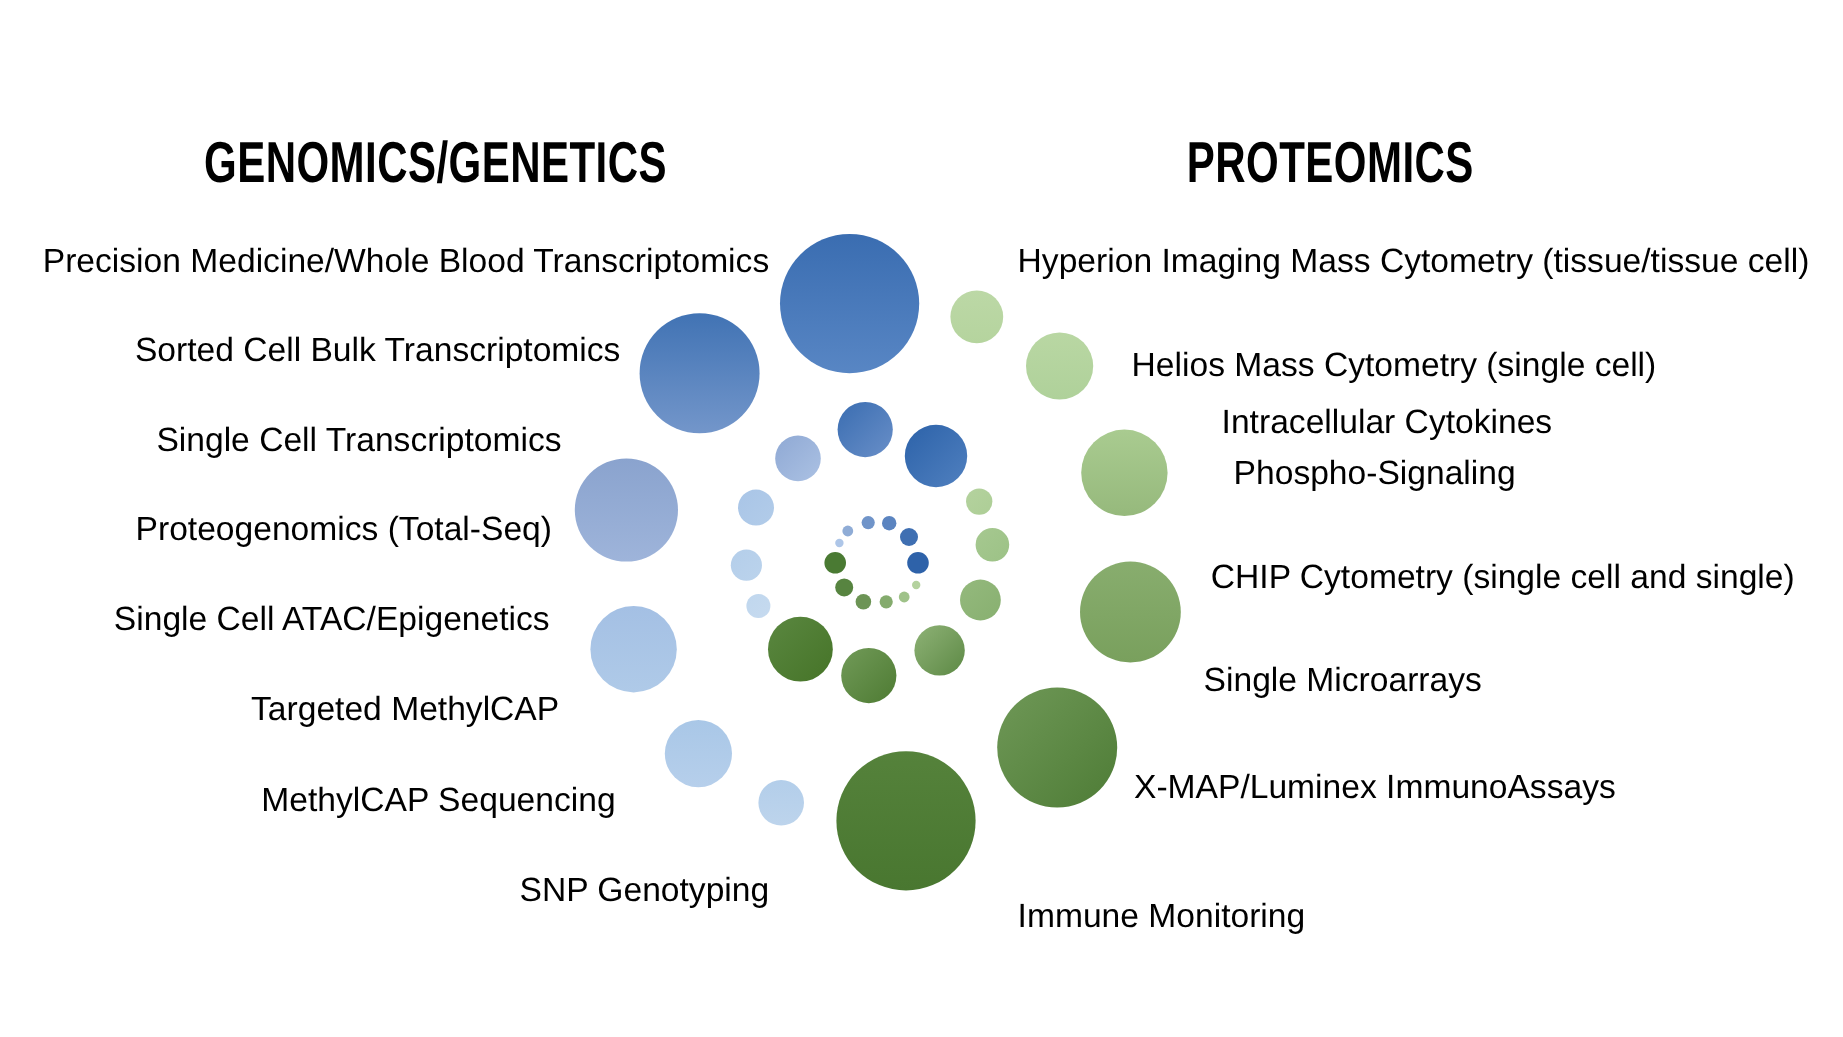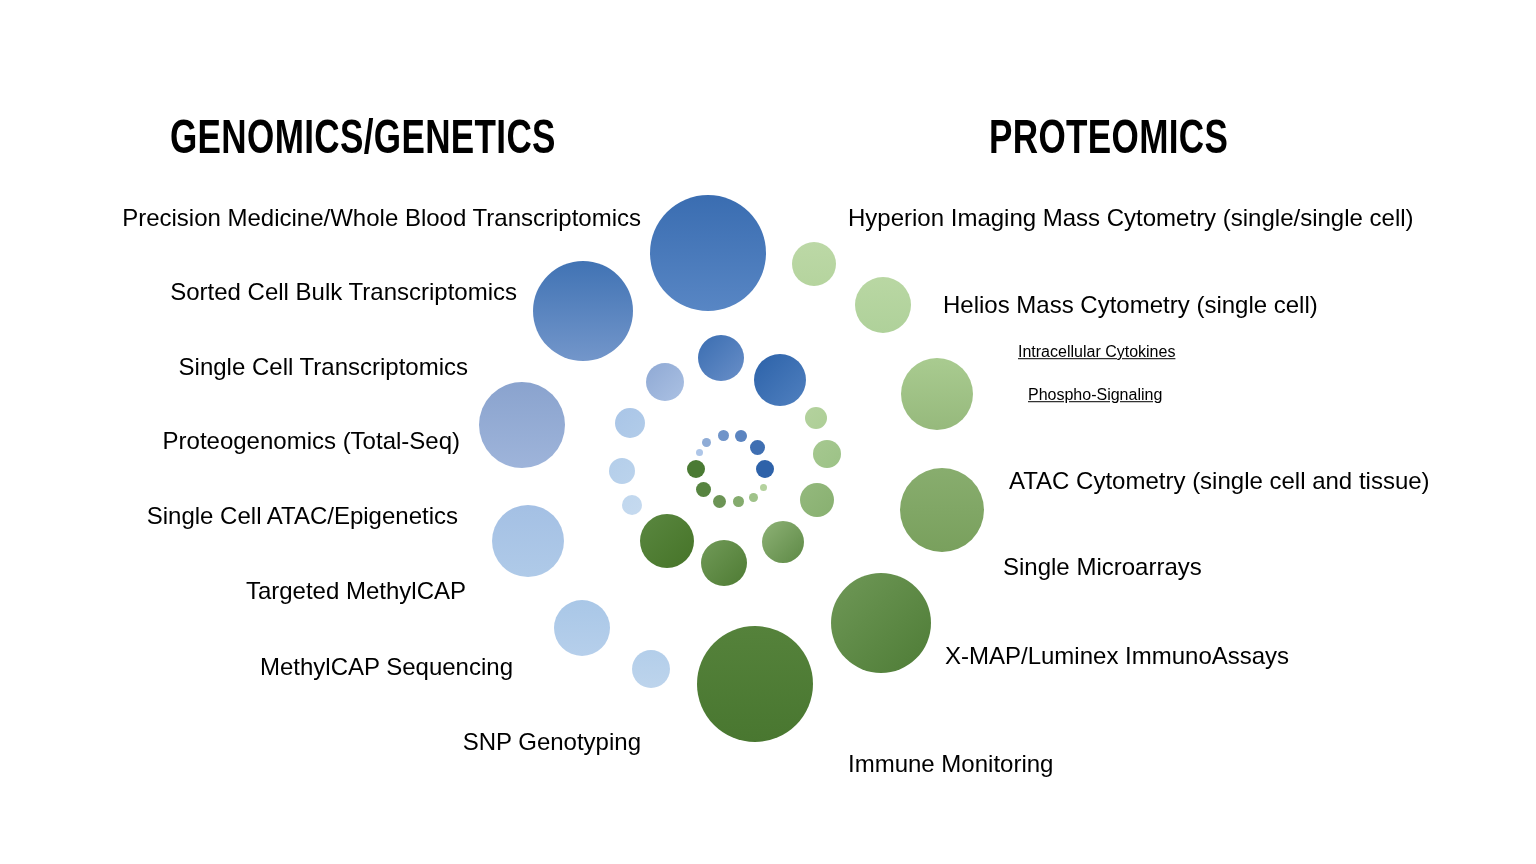--- a/index.html
+++ b/index.html
@@ -19,26 +19,26 @@
     line-height:1.15;
     white-space:nowrap;
     transform:scaleX(0.73);
     transform-origin:0 0;
     letter-spacing:0.5px;
   }
   #genomics-heading{left:170px;}
   #proteomics-heading{left:989px;}
   .label{
     position:absolute;
-    font-size:24px;
+    font-size:28px;
     line-height:1.1;
     white-space:nowrap;
     transform:translateY(-50%);
   }
-  .label.small{font-size:16px;text-decoration:underline;}
+  .label.small{font-size:28px;}
   .circle{
     position:absolute;
     border-radius:50%;
   }
 </style>
 </head>
 <body>
 
 <div class="canvas">
   <div class="heading" id="genomics-heading">GENOMICS/GENETICS</div>
@@ -48,25 +48,25 @@
       <div class="label" style="top: 218px; right: 895px; text-align: right;">Precision Medicine/Whole Blood Transcriptomics</div>
       <div class="label" style="top: 292px; right: 1019px; text-align: right;">Sorted Cell Bulk Transcriptomics</div>
       <div class="label" style="top: 367px; right: 1068px; text-align: left;">Single Cell Transcriptomics</div>
       <div class="label" style="top: 441px; right: 1076px; text-align: right; margin-left: 20px;">Proteogenomics (Total-Seq)</div>
       <div class="label" style="top: 516px; right: 1078px; text-align: center;">Single Cell ATAC/Epigenetics</div>
       <div class="label" style="top: 591px; right: 1070px; text-align: right;">Targeted MethylCAP</div>
       <div class="label" style="top: 667px; right: 1023px; text-align: right;">MethylCAP Sequencing</div>
       <div class="label" style="top: 742px; right: 895px; text-align: right;">SNP Genotyping</div>
     </div>
   <div id="proteomics-labels">
-      <div class="label" style="top: 218px; left: 848px;">Hyperion Imaging Mass Cytometry (single/single cell)</div>
+      <div class="label" style="top: 218px; left: 848px;">Hyperion Imaging Mass Cytometry (tissue/tissue cell)</div>
       <div class="label" style="top: 305px; left: 943px;">Helios Mass Cytometry (single cell)</div>
       <div class="label small" style="top: 352px; left: 1018px;">Intracellular Cytokines</div>
       <div class="label small" style="top: 395px; left: 1028px;">Phospho-Signaling</div>
-      <div class="label" style="top: 481px; left: 1009px;">ATAC Cytometry (single cell and tissue)</div>
+      <div class="label" style="top: 481px; left: 1009px;">CHIP Cytometry (single cell and single)</div>
       <div class="label" style="top: 567px; left: 1003px;">Single Microarrays</div>
       <div class="label" style="top: 656px; left: 945px; text-align: center;">X-MAP/Luminex ImmunoAssays</div>
       <div class="label" style="top: 764px; left: 848px;">Immune Monitoring</div>
     </div>
 
   <div id="spiral">
       <div class="circle" style="left: 650px; top: 195px; width: 116px; height: 116px; background: linear-gradient(rgb(58, 109, 177), rgb(88, 134, 196));"></div>
       <div class="circle" style="left: 533px; top: 261px; width: 100px; height: 100px; background: linear-gradient(rgb(65, 115, 180), rgb(115, 150, 202));"></div>
       <div class="circle" style="left: 479px; top: 382px; width: 86px; height: 86px; background: linear-gradient(rgb(138, 163, 206), rgb(158, 180, 218));"></div>
       <div class="circle" style="left: 492px; top: 505px; width: 72px; height: 72px; background: linear-gradient(rgb(164, 192, 228), rgb(175, 202, 232));"></div>

